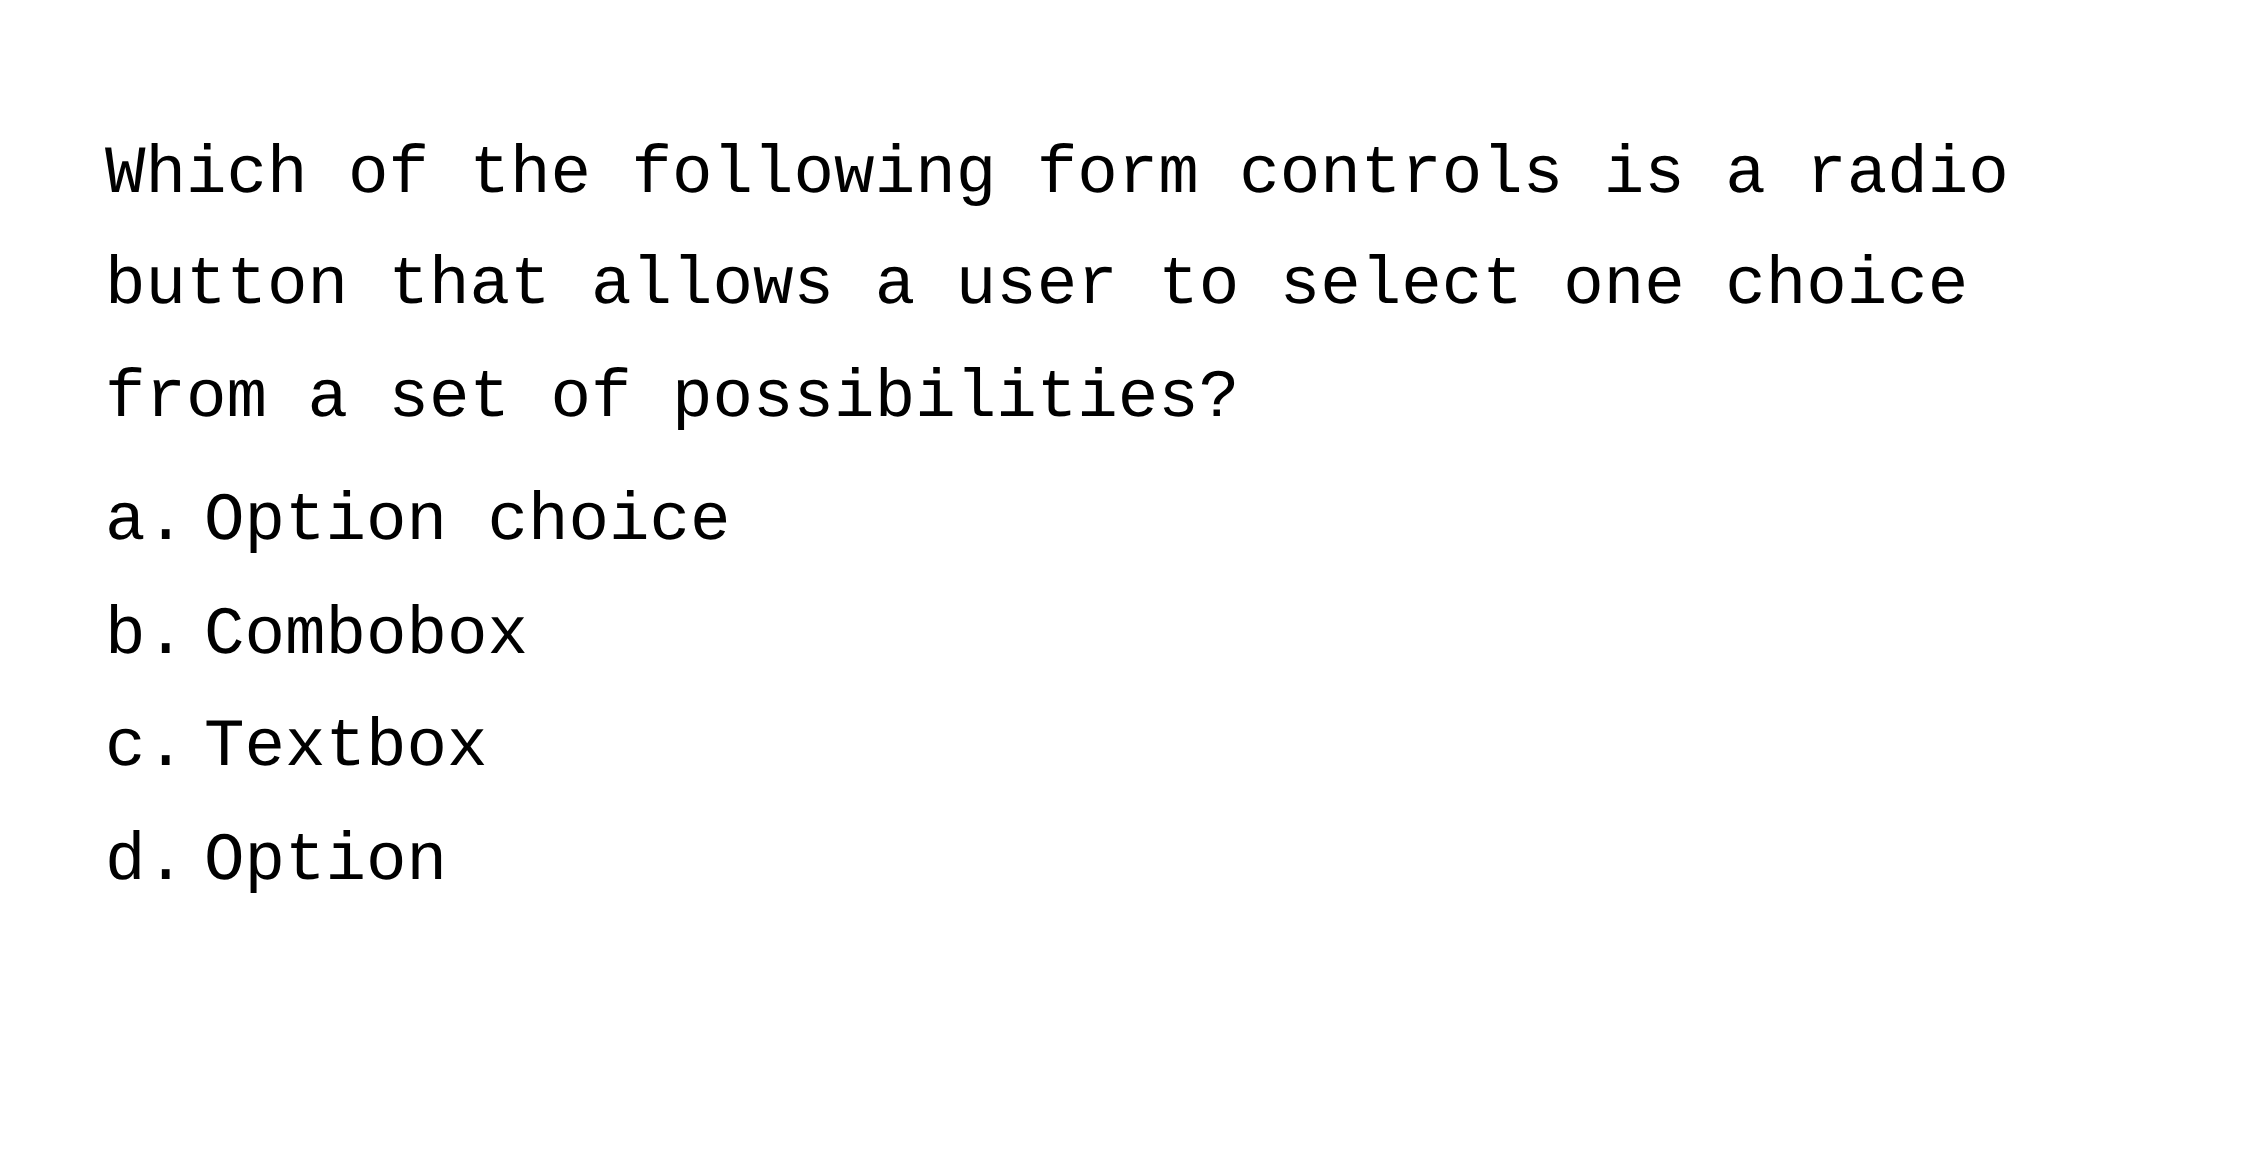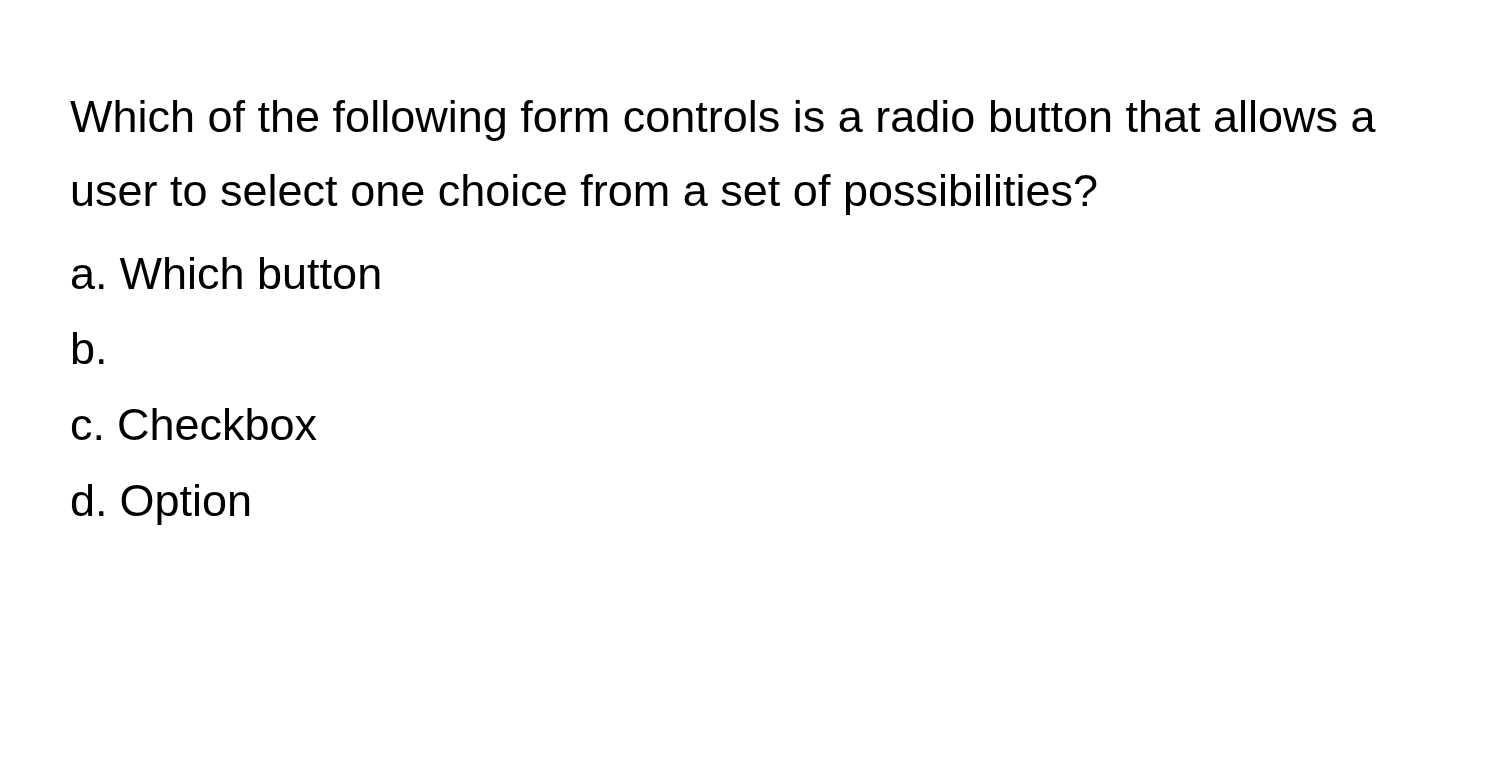--- a/index.html
+++ b/index.html
@@ -1,18 +1,19 @@
 <!DOCTYPE html>
 <html><head>
   <meta charset="utf-8">
   <style>
     * {
       margin: 0;
       padding: 0;
       box-sizing: border-box;
+      font-family: Liberation Mono, monospace;
     }
     body {
       width: 1500px;
       height: 776px;
       background: #ffffff;
       font-family: -apple-system, BlinkMacSystemFont, "Segoe UI", Helvetica, Arial, sans-serif;
       color: #000000;
       padding: 80px 70px;
     }
     .question-text {
@@ -37,26 +38,27 @@
     }
   </style>
 </head>
 <body>
 
 <div class="question-text">Which of the following form controls is a radio button that allows a user to select one choice from a set of possibilities?</div>
 
 <div class="options">
   <div class="option-row">
     <span class="option-letter">a.</span>
-    <span>Which button</span>
+    <span>Option choice</span>
   </div>
   <div class="option-row">
     <span class="option-letter">b.</span>
+    <span>Combobox</span>
   </div>
   <div class="option-row">
     <span class="option-letter">c.</span>
-    <span>Checkbox</span>
+    <span>Textbox</span>
   </div>
   <div class="option-row">
     <span class="option-letter">d.</span>
     <span>Option</span>
   </div>
 </div>
 
 </body></html>

